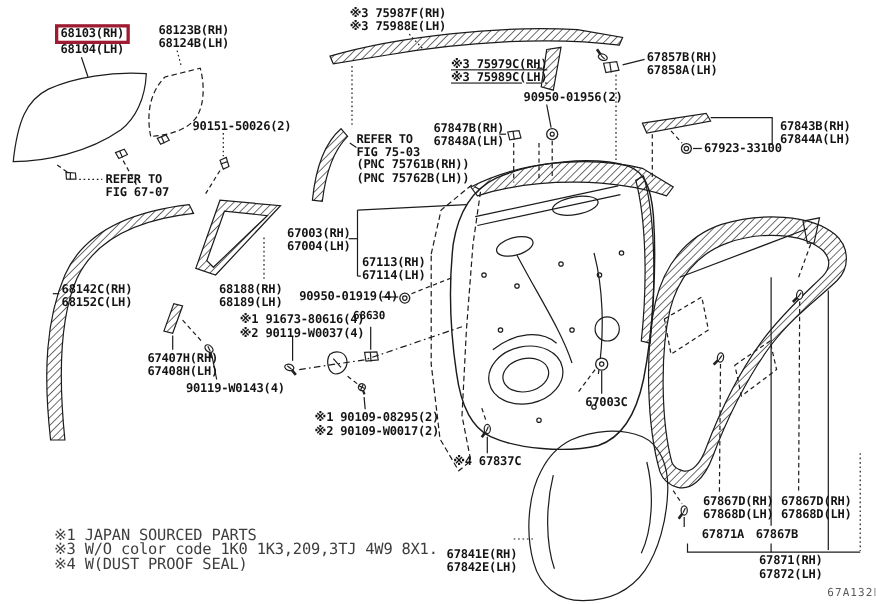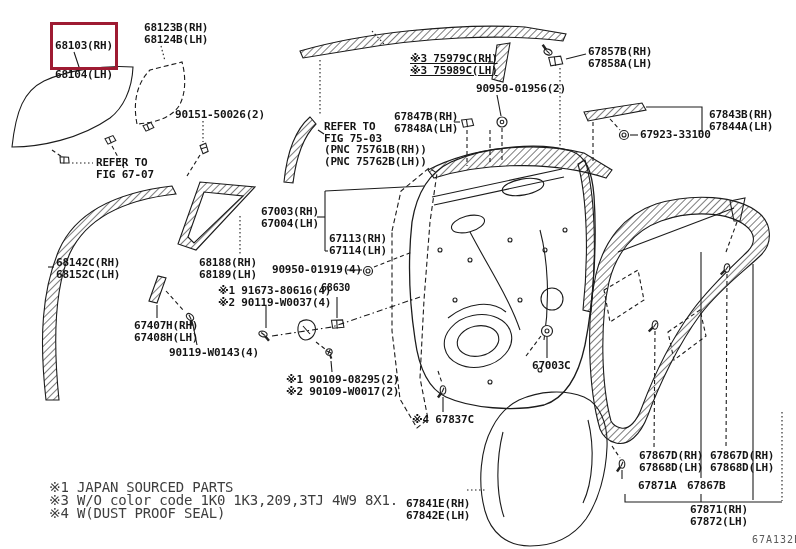--- a/index.html
+++ b/index.html
@@ -3,21 +3,21 @@
 <meta charset="utf-8">
 <style>
   html,body{margin:0;padding:0;background:#fff;}
   #stage{position:relative;width:796px;height:549px;background:#ffffff;overflow:hidden;
          font-family:"DejaVu Sans Mono","DejaVu Sans",monospace;}
   #art{position:absolute;left:0;top:0;z-index:1;}
   #labels{position:absolute;left:0;top:0;width:796px;height:549px;z-index:2;}
   .plabel{position:absolute;font-weight:bold;font-size:11px;line-height:11.5px;
           color:#141414;letter-spacing:-0.2px;white-space:pre;}
   .plabel .ln{display:block;}
-  .plabel .boxed{display:inline-block;border:3px solid #9e1b32;padding:15px 2px;margin:-3px 0 -1px -5px;}
+  .plabel .boxed{display:inline-block;border:3px solid #9e1b32;padding:0 2px;margin:-3px 0 -1px -5px;}
   .legend{position:absolute;font-size:14px;line-height:12.8px;font-weight:normal;
           color:#3e3e3e;letter-spacing:-0.2px;white-space:pre;z-index:2;}
   .legend .ln{display:block;}
   .code{position:absolute;font-size:10px;color:#5a5a5a;letter-spacing:1px;z-index:2;}
   svg *{vector-effect:non-scaling-stroke;}
 </style>
 </head>
 <body>
 
 <div id="stage">
@@ -228,20 +228,21 @@
       <line x1="622" y1="470" x2="622" y2="479"></line>
       <polyline points="625,494 625,502 782,502"></polyline>
       <line x1="701" y1="494" x2="701" y2="502"></line>
       <line x1="782" y1="412" x2="782" y2="501" stroke-dasharray="1.5,2.5"></line>
     </g>
   </svg>
 
   <div id="labels">
       <div class="plabel" style="left: 55px; top: 25px;"><span class="ln boxed" style="border-color: rgb(158, 27, 50);">68103(RH)</span><span class="ln">68104(LH)</span></div>
       <div class="plabel" style="left: 144px; top: 22px;"><span class="ln">68123B(RH)</span><span class="ln">68124B(LH)</span></div>
+      <div class="plabel" style="left: 318px; top: 6px;"><span class="ln">※3 75987F(RH)</span><span class="ln">※3 75988E(LH)</span></div>
       <div class="plabel" style="left: 410px; top: 53px; text-decoration: underline;"><span class="ln">※3 75979C(RH)</span><span class="ln">※3 75989C(LH)</span></div>
       <div class="plabel" style="left: 588px; top: 46px;"><span class="ln">67857B(RH)</span><span class="ln">67858A(LH)</span></div>
       <div class="plabel" style="left: 476px; top: 83px;"><span class="ln">90950-01956(2)</span></div>
       <div class="plabel" style="left: 175px; top: 109px;"><span class="ln">90151-50026(2)</span></div>
       <div class="plabel" style="left: 709px; top: 109px;"><span class="ln">67843B(RH)</span><span class="ln">67844A(LH)</span></div>
       <div class="plabel" style="left: 640px; top: 129px;"><span class="ln">67923-33100</span></div>
       <div class="plabel" style="left: 394px; top: 111px;"><span class="ln">67847B(RH)</span><span class="ln">67848A(LH)</span></div>
       <div class="plabel" style="left: 324px; top: 121px;"><span class="ln">REFER TO</span><span class="ln">FIG 75-03</span><span class="ln">(PNC 75761B(RH))</span><span class="ln">(PNC 75762B(LH))</span></div>
       <div class="plabel" style="left: 96px; top: 157px;"><span class="ln">REFER TO</span><span class="ln">FIG 67-07</span></div>
       <div class="plabel" style="left: 261px; top: 206px;"><span class="ln">67003(RH)</span><span class="ln">67004(LH)</span></div>

